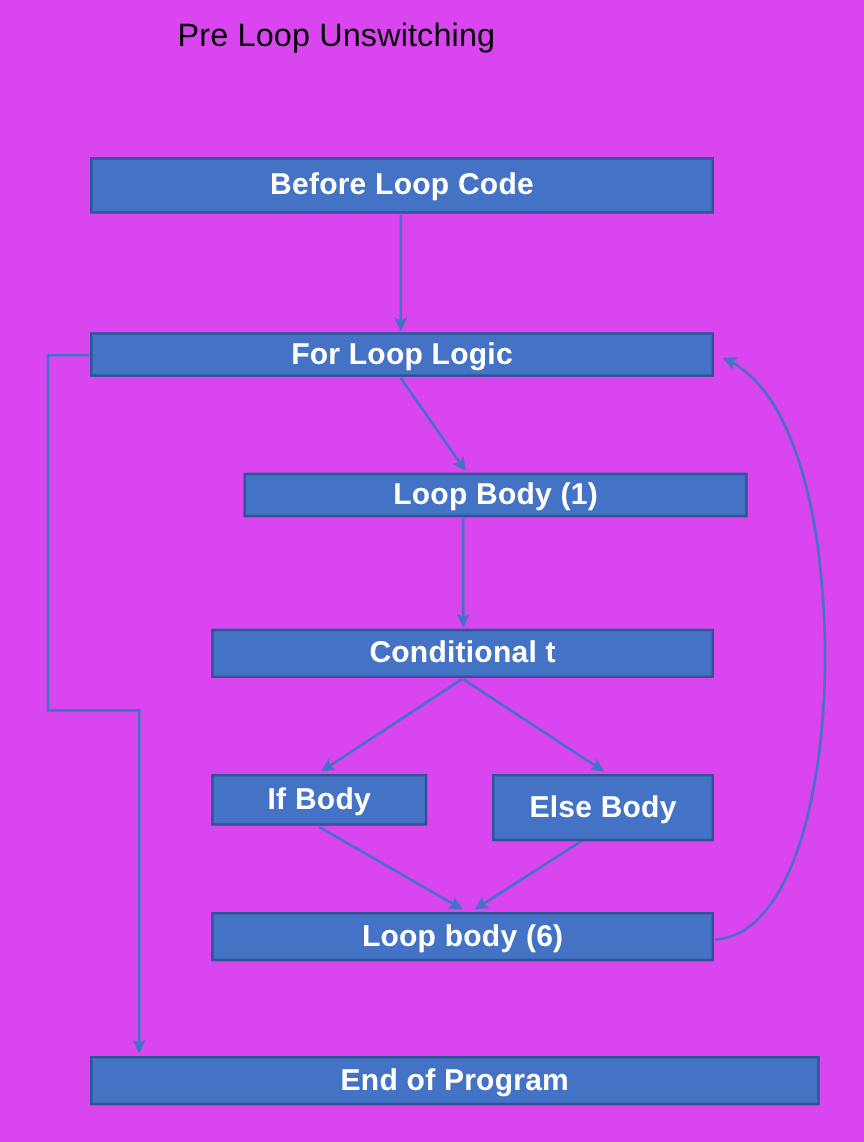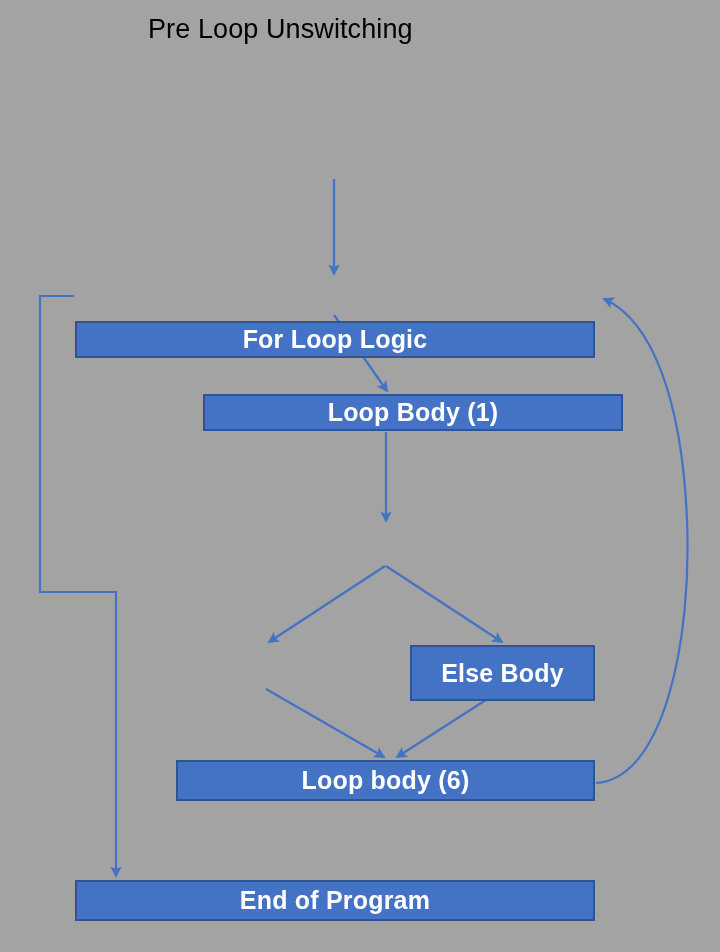--- a/index.html
+++ b/index.html
@@ -9,21 +9,21 @@
     background: #ffffff;
   }
   body {
     font-family: "Liberation Sans", sans-serif;
     -webkit-font-smoothing: antialiased;
   }
   #canvas {
     position: relative;
     width: 720px;
     height: 952px;
-    background: #a3a3a3;
+    background: #d946ef;
     overflow: hidden;
   }
   #edge-layer {
     position: absolute;
     left: 0;
     top: 0;
     width: 720px;
     height: 952px;
     pointer-events: none;
   }
@@ -46,27 +46,27 @@
     font-size: 25px;
     font-weight: 700;
     display: flex;
     align-items: center;
     justify-content: center;
     letter-spacing: 0.2px;
     line-height: 1;
     white-space: nowrap;
   }
   .n-before   { left: 75px;  top: 131px; width: 520px; height: 47px; }
-  .n-forloop  { left: 75px;  top: 277px; width: 520px; height: 37px; margin-top: 44px; }
+  .n-forloop  { left: 75px;  top: 277px; width: 520px; height: 37px; }
   .n-body1    { left: 175px; top: 394px; width: 420px; height: 37px; margin-left: 28px; }
   .n-cond     { left: 176px; top: 524px; width: 419px; height: 41px; }
   .n-ifbody   { left: 176px; top: 645px; width: 180px; height: 43px; }
   .n-elsebody { left: 410px; top: 645px; width: 185px; height: 56px; }
   .n-body2    { left: 176px; top: 760px; width: 419px; height: 41px; }
-  .n-end      { left: 75px;  top: 880px; width: 520px; height: 41px; }
+  .n-end      { left: 75px;  top: 880px; width: 608px; height: 41px; }
 </style>
 </head>
 <body>
 
 <div id="canvas">
 
   <div class="diagram-title">Pre Loop Unswitching</div>
 
   <svg id="edge-layer" width="720" height="952" viewBox="0 0 720 952" xmlns="http://www.w3.org/2000/svg">
     <defs>
@@ -87,30 +87,39 @@
 
     <line x1="266" y1="689" x2="384" y2="757" stroke="#4472C4" stroke-width="2.2" marker-end="url(#arrow)"></line>
 
     <line x1="503" y1="689" x2="397" y2="757" stroke="#4472C4" stroke-width="2.2" marker-end="url(#arrow)"></line>
 
     <path d="M 596 783 C 664 779, 692 640, 687 520 C 682 400, 652 320, 604 299" fill="none" stroke="#4472C4" stroke-width="2.2" marker-end="url(#arrow)"></path>
 
     <path d="M 74 296 L 40 296 L 40 592 L 116 592 L 116 876" fill="none" stroke="#4472C4" stroke-width="2.2" marker-end="url(#arrow)"></path>
   </svg>
 
+  <div class="node n-before">
+    <span>Before Loop Code</span>
+  </div>
 
   <div class="node n-forloop">
     <span>For Loop Logic</span>
   </div>
 
   <div class="node n-body1">
     <span>Loop Body (1)</span>
   </div>
 
+  <div class="node n-cond">
+    <span>Conditional t</span>
+  </div>
 
+  <div class="node n-ifbody">
+    <span>If Body</span>
+  </div>
 
   <div class="node n-elsebody">
     <span>Else Body</span>
   </div>
 
   <div class="node n-body2">
     <span>Loop body (6)</span>
   </div>
 
   <div class="node n-end">

